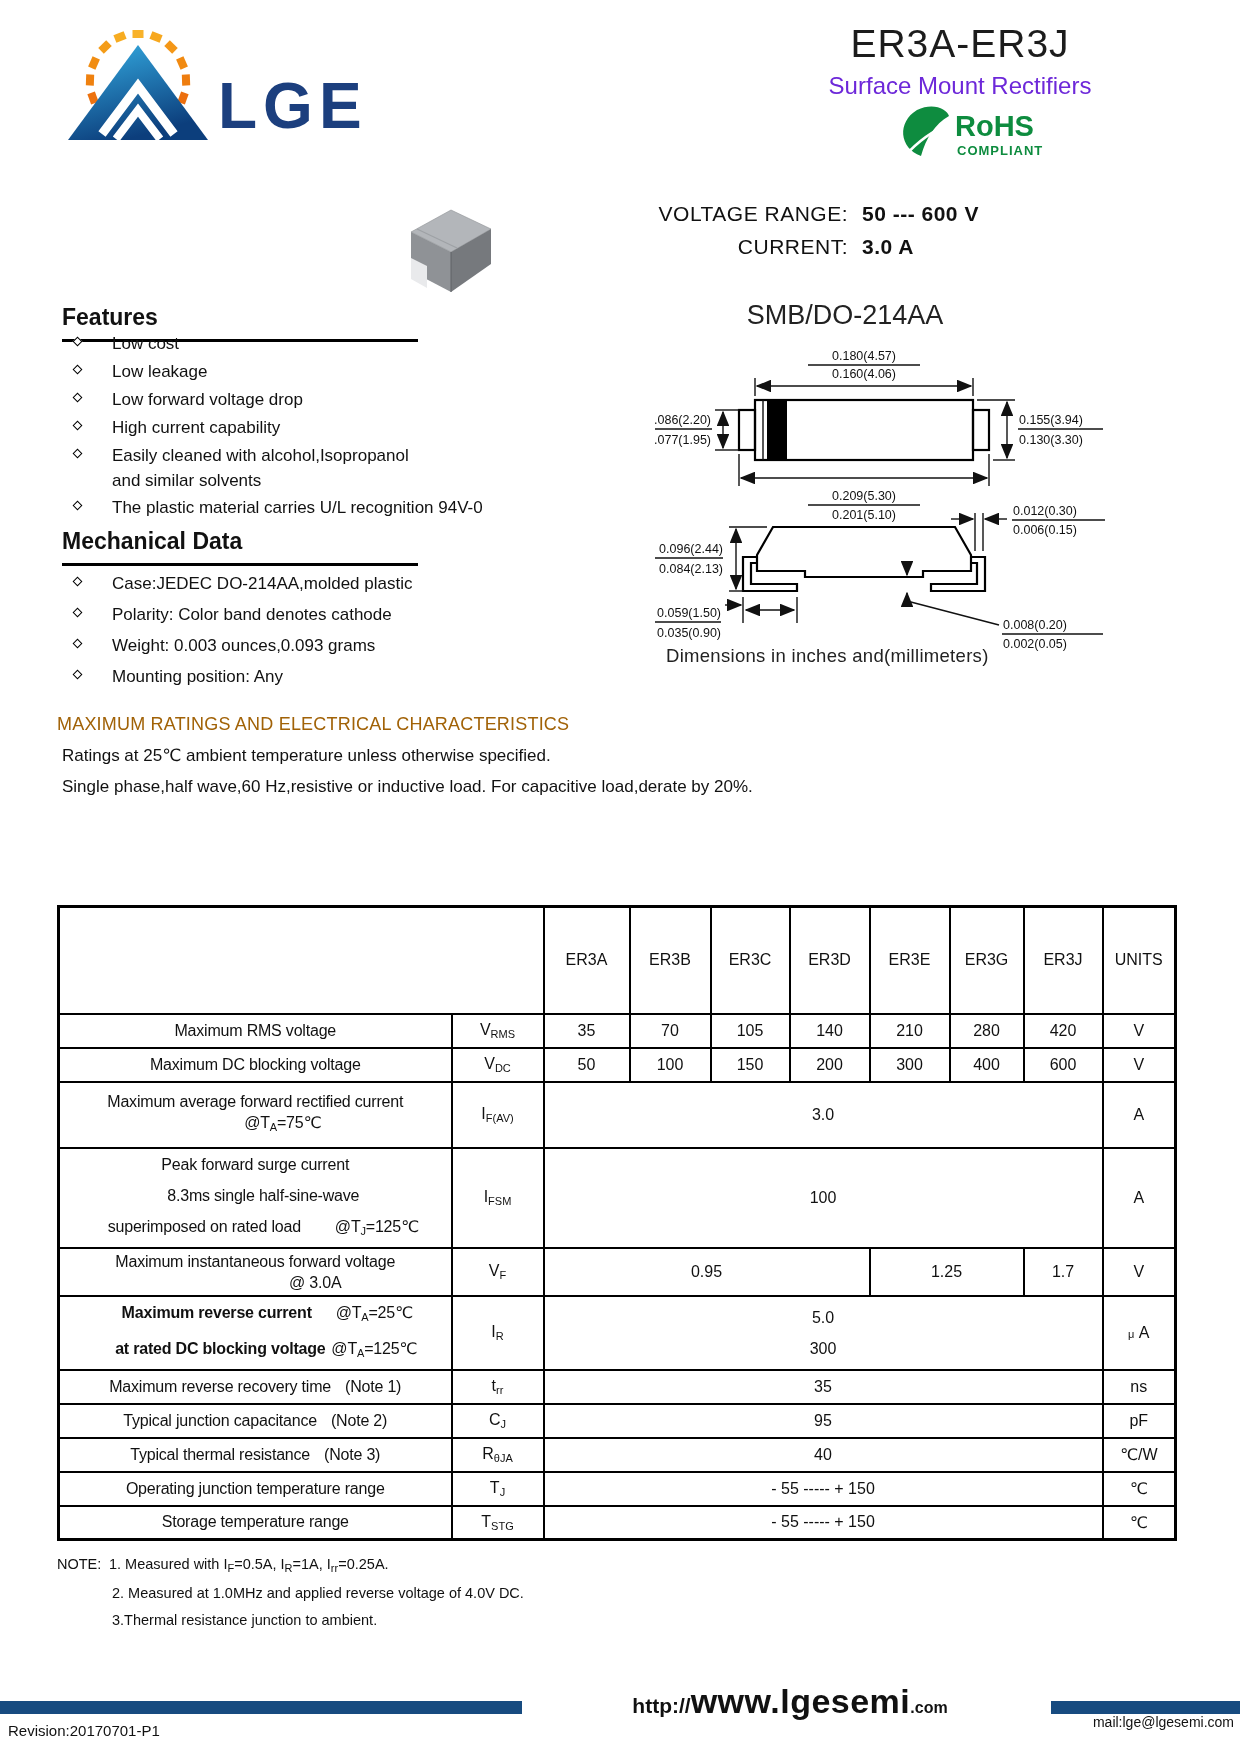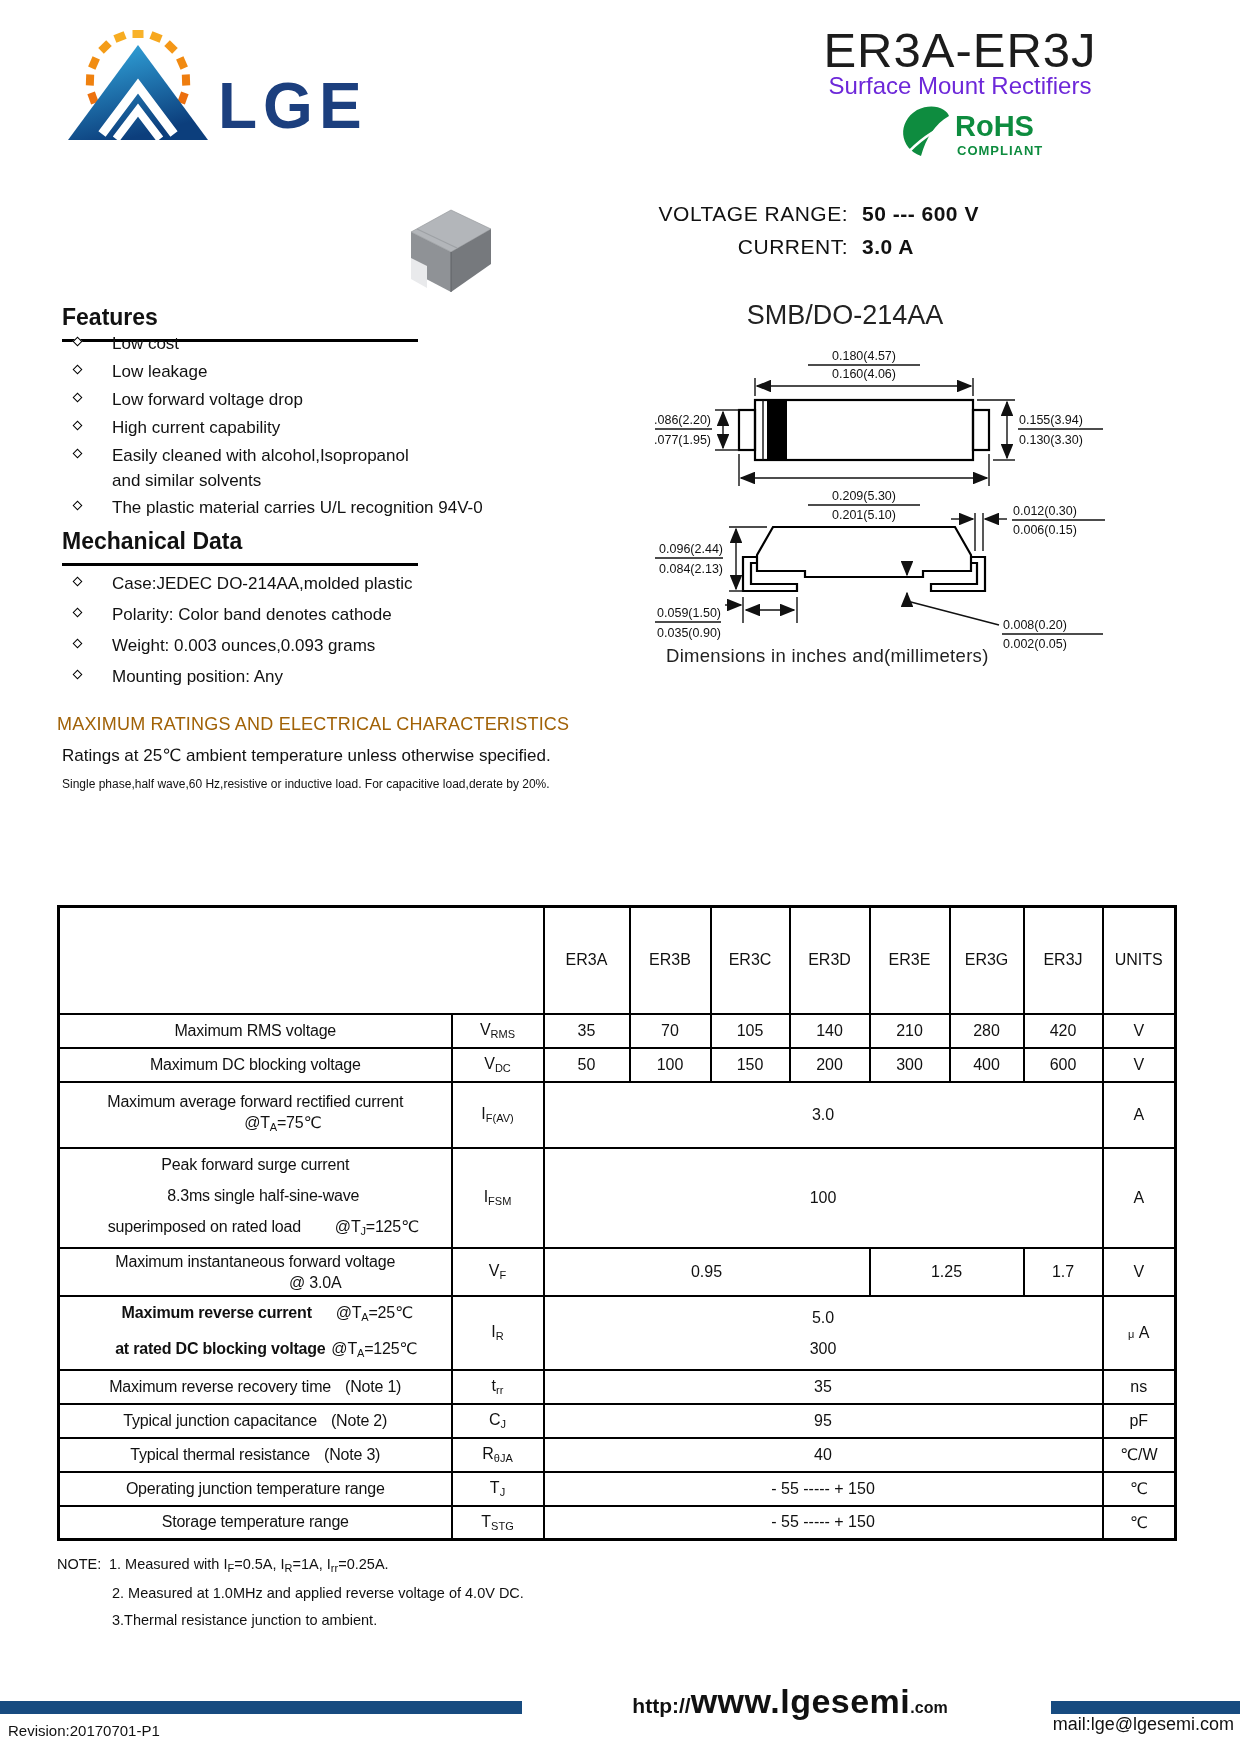--- a/index.html
+++ b/index.html
@@ -3,21 +3,21 @@
 <meta charset="utf-8">
 <style>
   * { margin:0; padding:0; box-sizing:border-box; }
   html,body { background:#ffffff; }
   body { font-family:"Liberation Sans","DejaVu Sans",sans-serif; color:#111; }
   #page { position:relative; width:1240px; height:1754px; background:#fff; overflow:hidden; }
 
   .abs { position:absolute; }
 
   
-  .part-title { left:760px; top:22px; width:400px; text-align:center; font-size:49px; letter-spacing:1px; color:#1c1c1c; }
+  .part-title { left:760px; top:22px; width:400px; text-align:center; font-size:39px; letter-spacing:1px; color:#1c1c1c; }
   .part-sub   { left:760px; top:72px; width:400px; text-align:center; font-size:24px; color:#6d28d9; }
   .rohs { left:893px; top:102px; }
 
   
   .summary { left:640px; top:202px; width:380px; font-size:21px; }
   .summary .row { display:flex; align-items:baseline; margin-bottom:9px; }
   .summary .lbl { display:inline-block; width:208px; text-align:right; letter-spacing:0.5px; }
   .summary .val { font-weight:700; margin-left:14px; letter-spacing:0.5px; }
 
   
@@ -39,21 +39,21 @@
   .pkg-photo { left:393px; top:198px; }
   .dim-caption { left:666px; top:645px; font-size:18.5px; color:#222; letter-spacing:0.3px; }
 
   svg text.dim { font-size:12.5px; fill:#111; font-family:"Liberation Sans","DejaVu Sans",sans-serif; }
   svg .ln { stroke:#111; stroke-width:1.4; }
   svg .thick { stroke:#000; stroke-width:2.2; fill:none; }
 
   
   .max-title { left:57px; top:714px; font-size:18px; letter-spacing:0.2px; color:#a16207; }
   .cond1 { left:62px; top:745px; font-size:17px; }
-  .cond2 { left:62px; top:777px; font-size:12px; }
+  .cond2 { left:62px; top:777px; font-size:17px; }
 
   table.ratings { position:absolute; left:57px; top:905px; width:1117px; border-collapse:collapse; table-layout:fixed; }
   table.ratings td, table.ratings th { border:2px solid #000; font-size:16px; text-align:center; vertical-align:middle; padding:0; }
   table.ratings { border:3px solid #000; }
   th.colh { font-size:19px; font-weight:400; height:107px; }
   td.param { text-align:left; font-size:15px; padding:2px 4px 2px 5px; letter-spacing:-0.2px; }
   td.sym { font-size:18px; }
   td.sym sub, .subsm { font-size:11px; }
   sub { vertical-align:-3px; font-size:11px; }
   .r34 { height:34px; }
@@ -80,21 +80,21 @@
   
   .bar { background:#174b80; height:13px; top:1701px; }
   .bar-left { left:0; width:522px; }
   .bar-right { left:1051px; width:189px; }
   .site { left:420px; top:1682px; width:720px; display:flex; align-items:baseline; justify-content:flex-start; }
   .site { left:520px; width:540px; justify-content:center; }
   .site .pre { font-size:21px; font-weight:700; }
   .site .main { font-size:34px; font-weight:700; letter-spacing:0.5px; }
   .site .tld { font-size:16px; font-weight:700; }
   .revision { left:8px; top:1722px; font-size:15px; }
-  .mail { left:1040px; top:1714px; width:196px; text-align:right; font-size:18px; }
+  .mail { left:1040px; top:1714px; width:196px; text-align:right; font-size:14px; }
   .mail { left:auto; right:6px; }
 </style>
 </head>
 <body>
 
 <div id="page">
 
   <svg class="abs" style="left:50px; top:12px;" width="330" height="130" viewBox="0 0 330 130">
     <defs>
       <linearGradient id="mtn" x1="0" y1="0" x2="0.4" y2="1">

